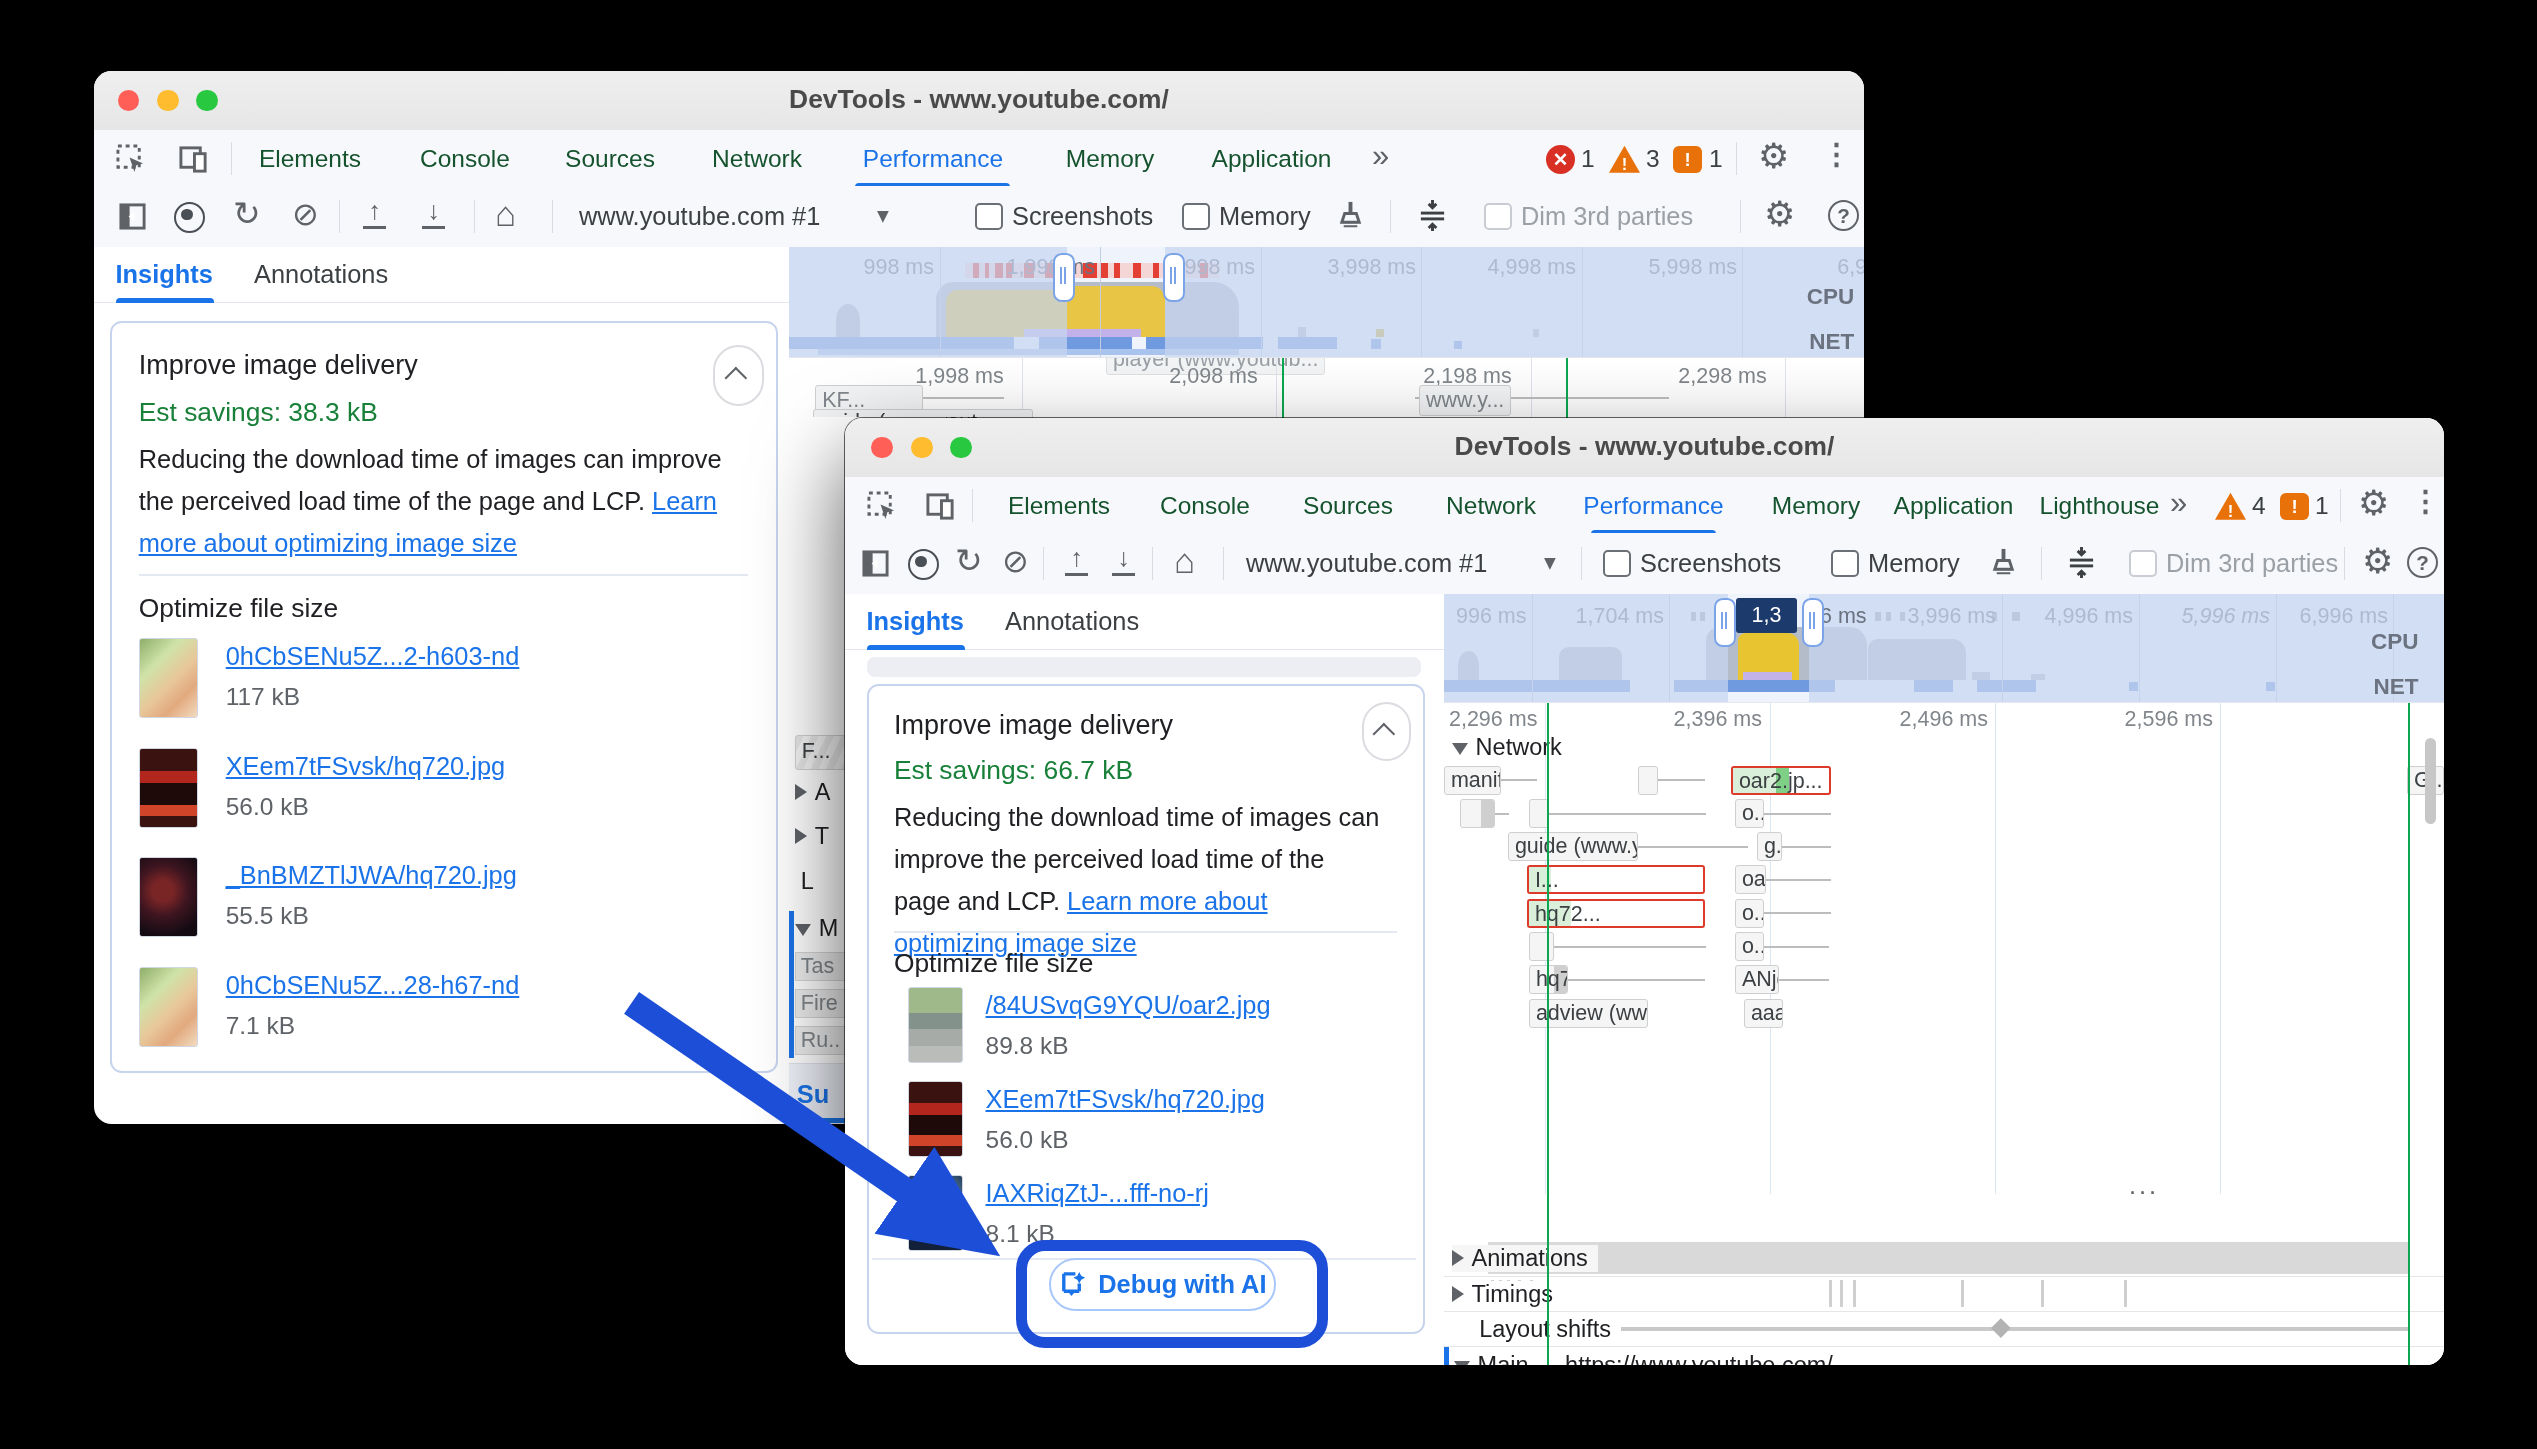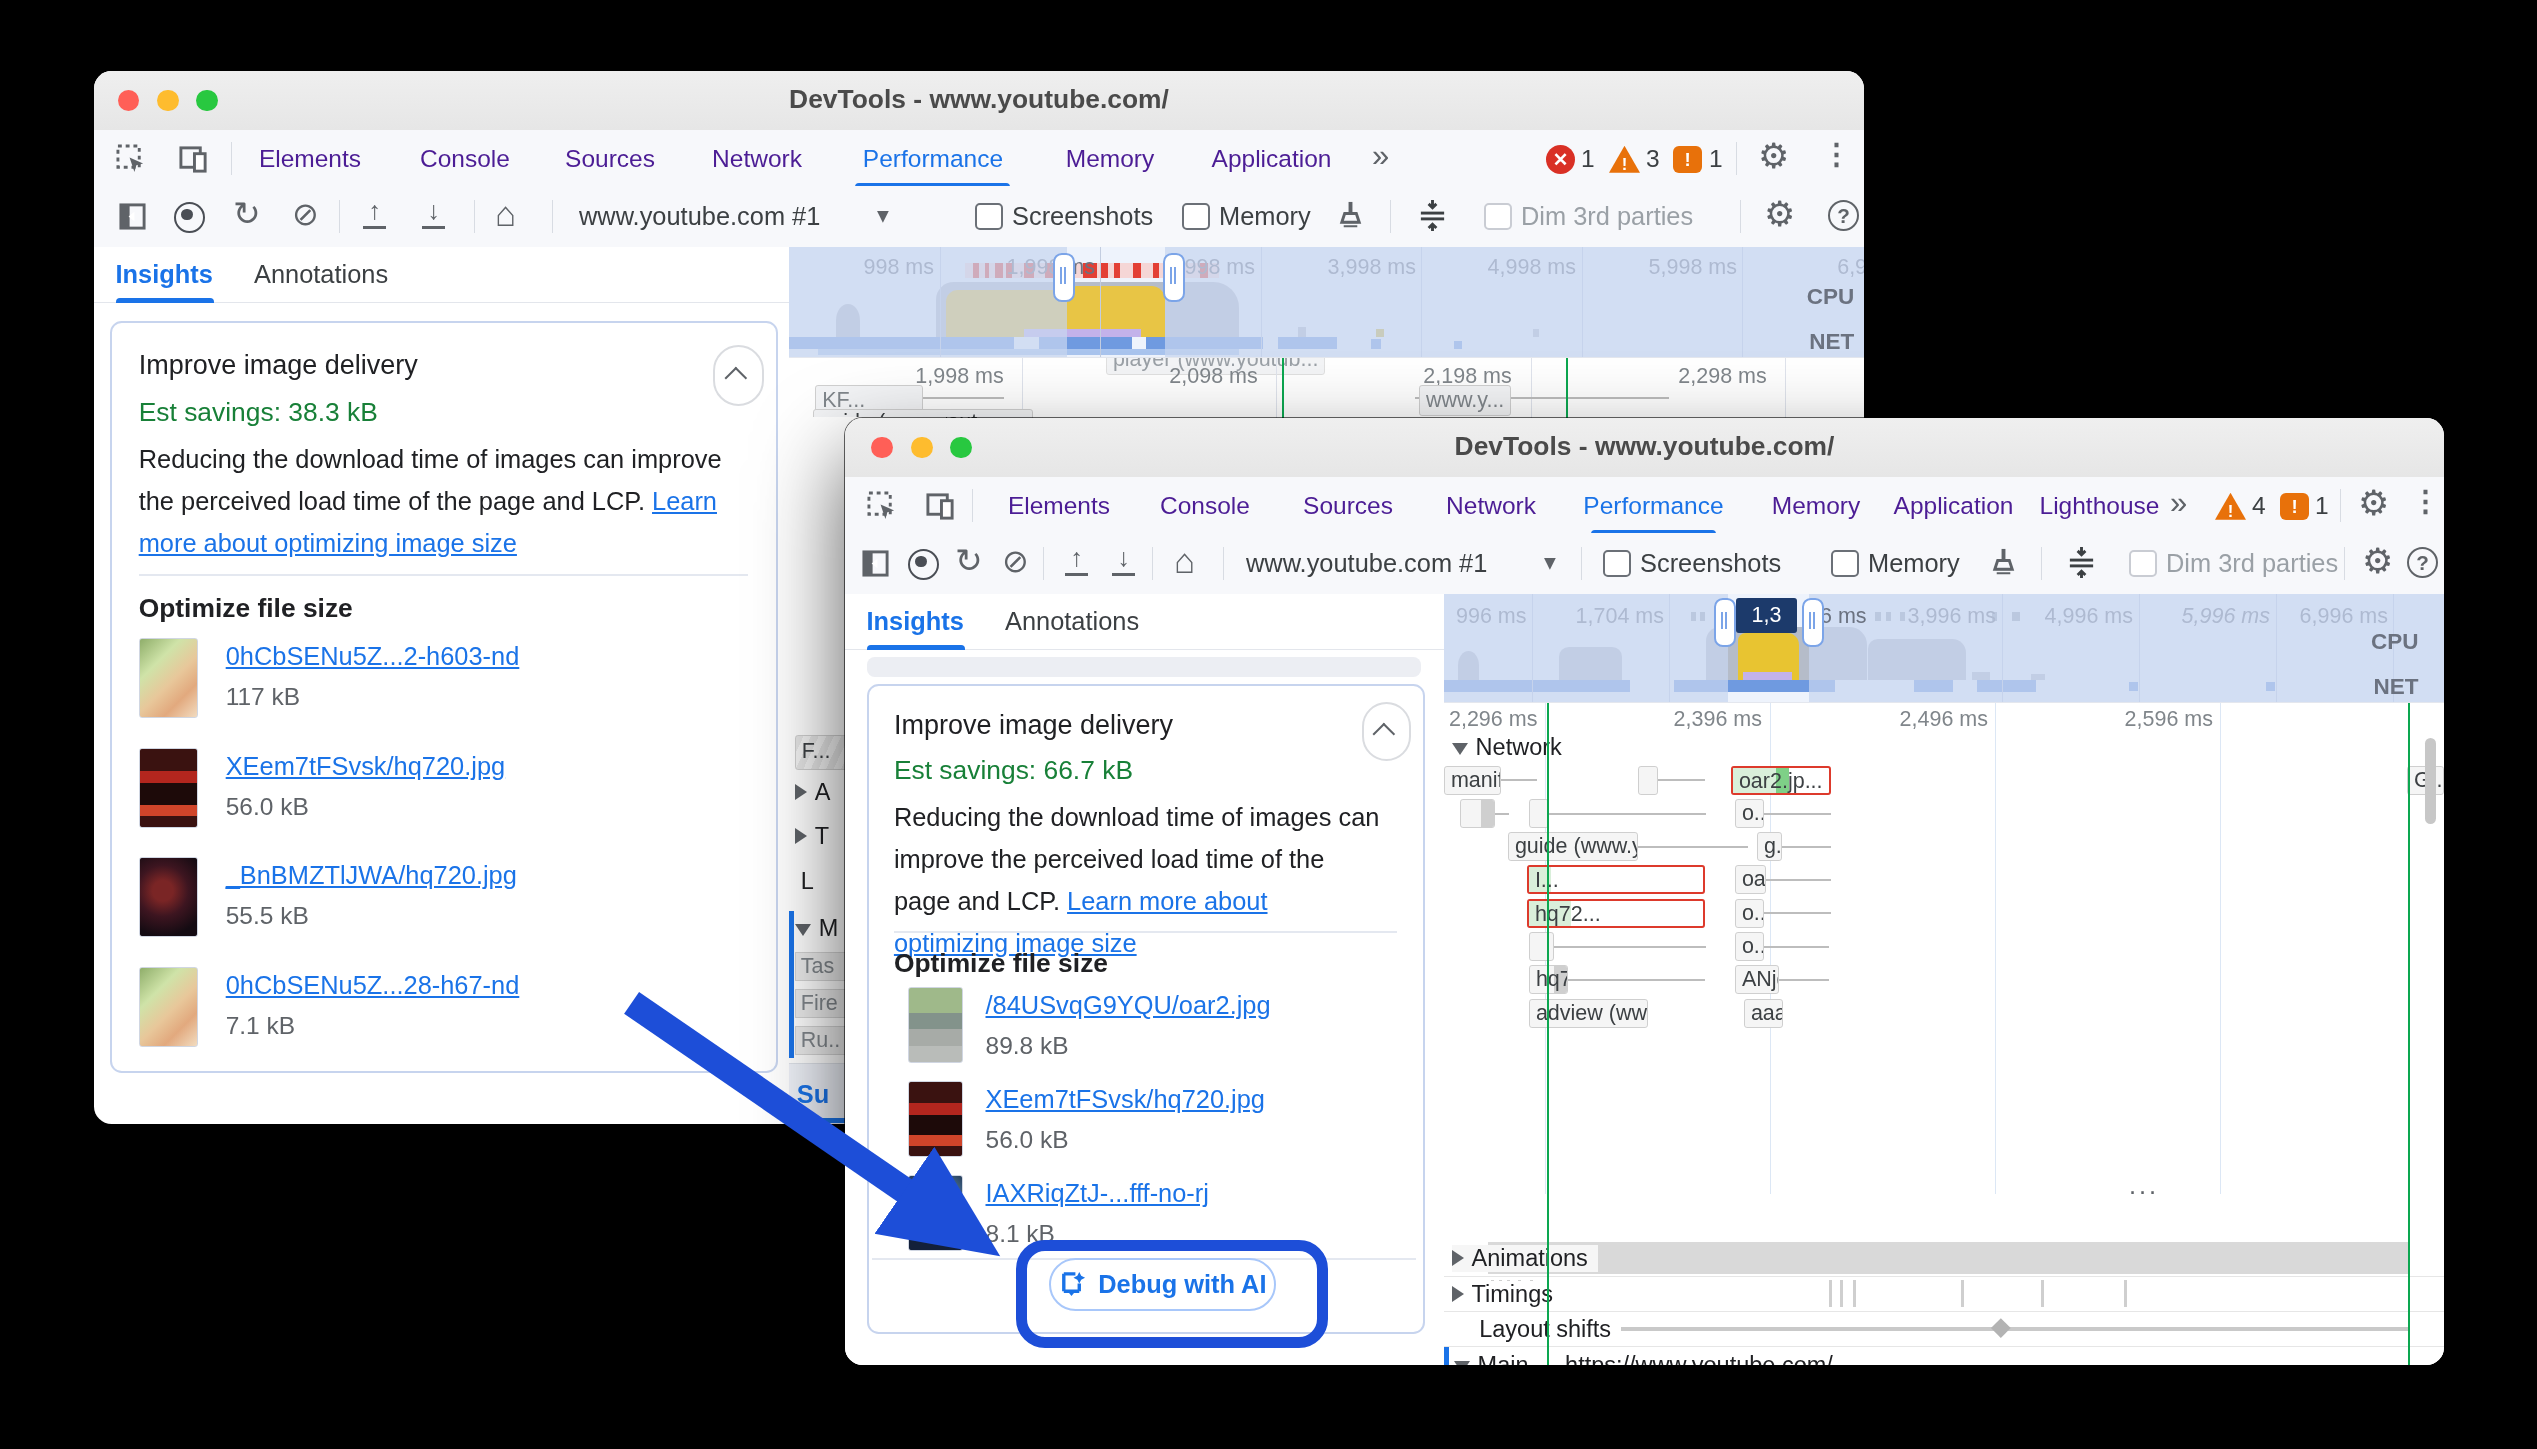--- a/index.html
+++ b/index.html
@@ -8,21 +8,21 @@
   .win{position:absolute;background:#fff;border-radius:17.6px;
        box-shadow:0 0 0 1px rgba(0,0,0,.6),0 39px 88px rgba(0,0,0,.65);}
   .titlebar{position:absolute;left:0;top:0;right:0;height:59px;
             background:linear-gradient(#efefef,#e6e6e6);border-bottom:1px solid #cfcfcf;
             border-radius:17.6px 17.6px 0 0;}
   .light{position:absolute;top:18.6px;width:21.5px;height:21.5px;border-radius:50%;}
   .wtitle{position:absolute;left:0;right:0;top:12.7px;text-align:center;font-size:26.4px;
           font-weight:bold;color:#4a4a4a;}
   .bar{position:absolute;left:0;right:0;background:#f7f8fb;border-bottom:1px solid #e3e6ec;}
   .tab{position:absolute;top:0;height:100%;display:flex;align-items:center;justify-content:center;
-       font-size:24.5px;color:#4c1d95;cursor:default;}
+       font-size:24.5px;color:#14532d;cursor:default;}
   .tab.sel{color:#1a73e8;}
   .tabline{position:absolute;bottom:-1px;height:4.9px;background:#1a73e8;border-radius:3.9px 3.9px 0 0;}
   .sep{position:absolute;width:1px;background:#d8dce3;}
   .ico{position:absolute;color:#5f6368;line-height:1;}
   .chk{position:absolute;width:23.5px;height:23.5px;border:2px solid #6b7077;border-radius:4.9px;background:#fff;}
   .chk.dis{border-color:#c9ccd3;}
   .lbl{position:absolute;font-size:24.5px;color:#3c4043;white-space:nowrap;}
   .lbl.dis{color:#9aa0a6;}
   .rec{position:absolute;width:27px;height:27px;border:2.9px solid #4a4e55;border-radius:50%;}
   .rec::after{content:"";position:absolute;left:4.9px;top:4.9px;width:11.7px;height:11.7px;border-radius:50%;background:#4a4e55;}
@@ -39,21 +39,21 @@
         font-size:18.6px;font-weight:bold;text-align:center;line-height:27px;}
   .cnt{position:absolute;font-size:24.5px;color:#3c4043;}
   .ptab{position:absolute;top:0;height:100%;display:flex;align-items:center;font-size:25.4px;color:#3c4043;}
   .ptab.sel{color:#1a73e8;font-weight:bold;}
   .card{position:absolute;background:#fff;border:2px solid #c7d4ee;border-radius:11.7px;}
   .cardtitle{position:absolute;font-size:27px;color:#202124;}
   .savings{position:absolute;font-size:26.4px;color:#188038;}
   .bodytxt{position:absolute;font-size:25.4px;line-height:42px;color:#202124;}
   .blink{color:#1a73e8;text-decoration:underline;cursor:pointer;}
   .divline{position:absolute;height:2px;background:#e4e8f0;}
-  .secttitle{position:absolute;font-size:26.4px;font-weight:bold;color:#202124;}
+  .secttitle{position:absolute;font-size:26.4px;font-weight:normal;color:#202124;}
   .thumb{position:absolute;border:1px solid #d0d6e2;border-radius:2.9px;}
   .ilink{position:absolute;font-size:25.4px;color:#1a73e8;text-decoration:underline;white-space:nowrap;cursor:pointer;}
   .isize{position:absolute;font-size:24.5px;color:#5f6368;}
   .pill{position:absolute;border:2px solid #dadce0;border-radius:27px;background:#fff;}
   .chevup{position:absolute;width:13.7px;height:13.7px;border-left:2.9px solid #5f6368;border-top:2.9px solid #5f6368;transform:rotate(45deg);}
   .ov{position:absolute;overflow:hidden;background:#eef3fc;}
   .ovlab{position:absolute;font-size:21.5px;color:#6b7280;white-space:nowrap;}
   .tick{position:absolute;top:0;bottom:0;width:1px;background:#c3cde0;}
   .dim{position:absolute;top:0;bottom:0;background:rgba(199,213,240,.72);}
   .handle{position:absolute;width:17.6px;height:45px;background:#fff;border:2px solid #7ba4e8;border-radius:8.8px;}

